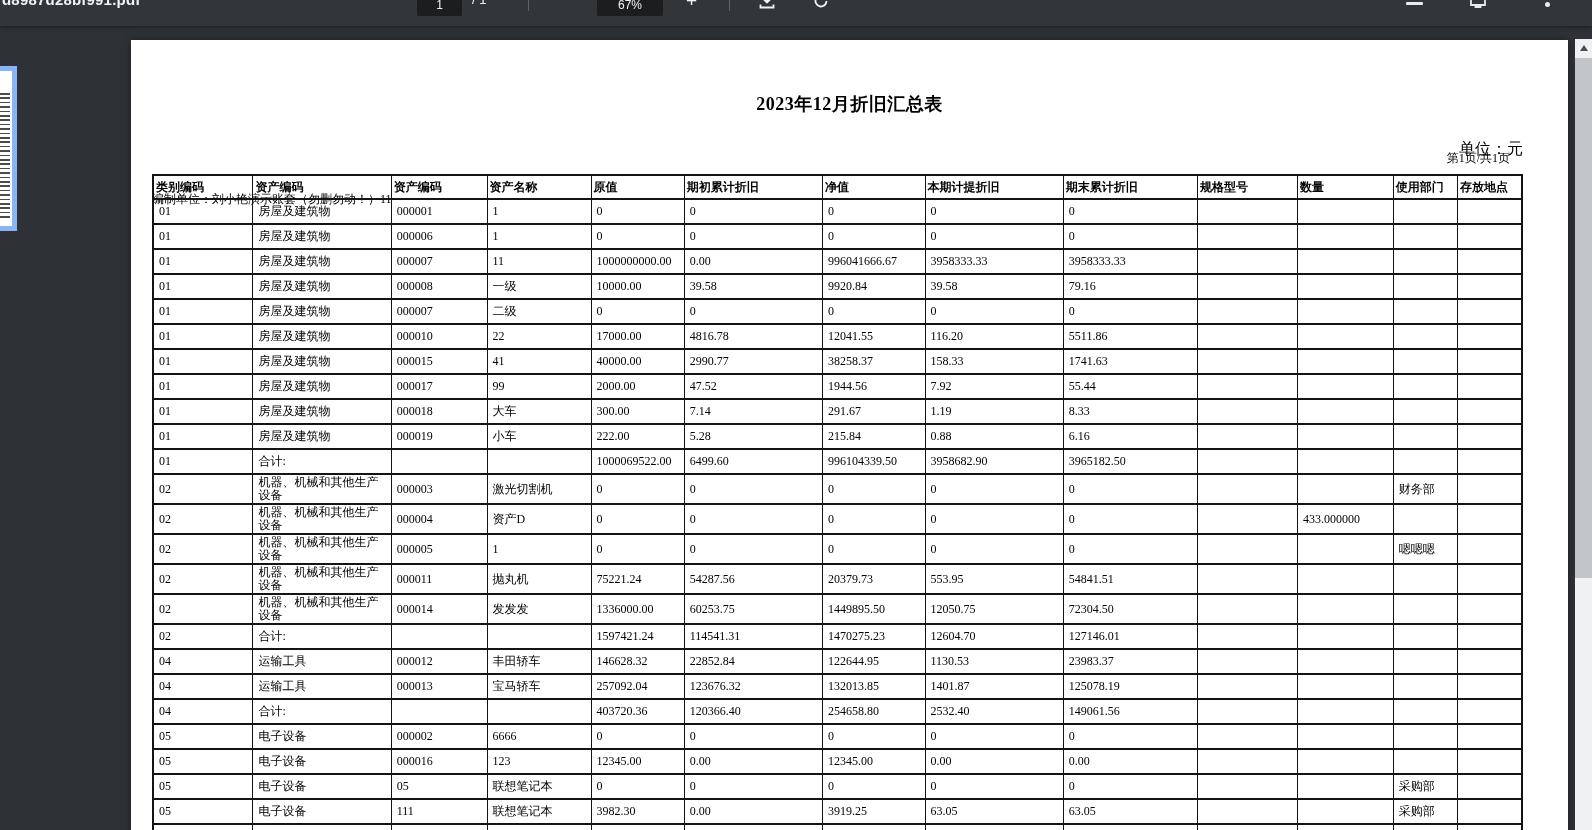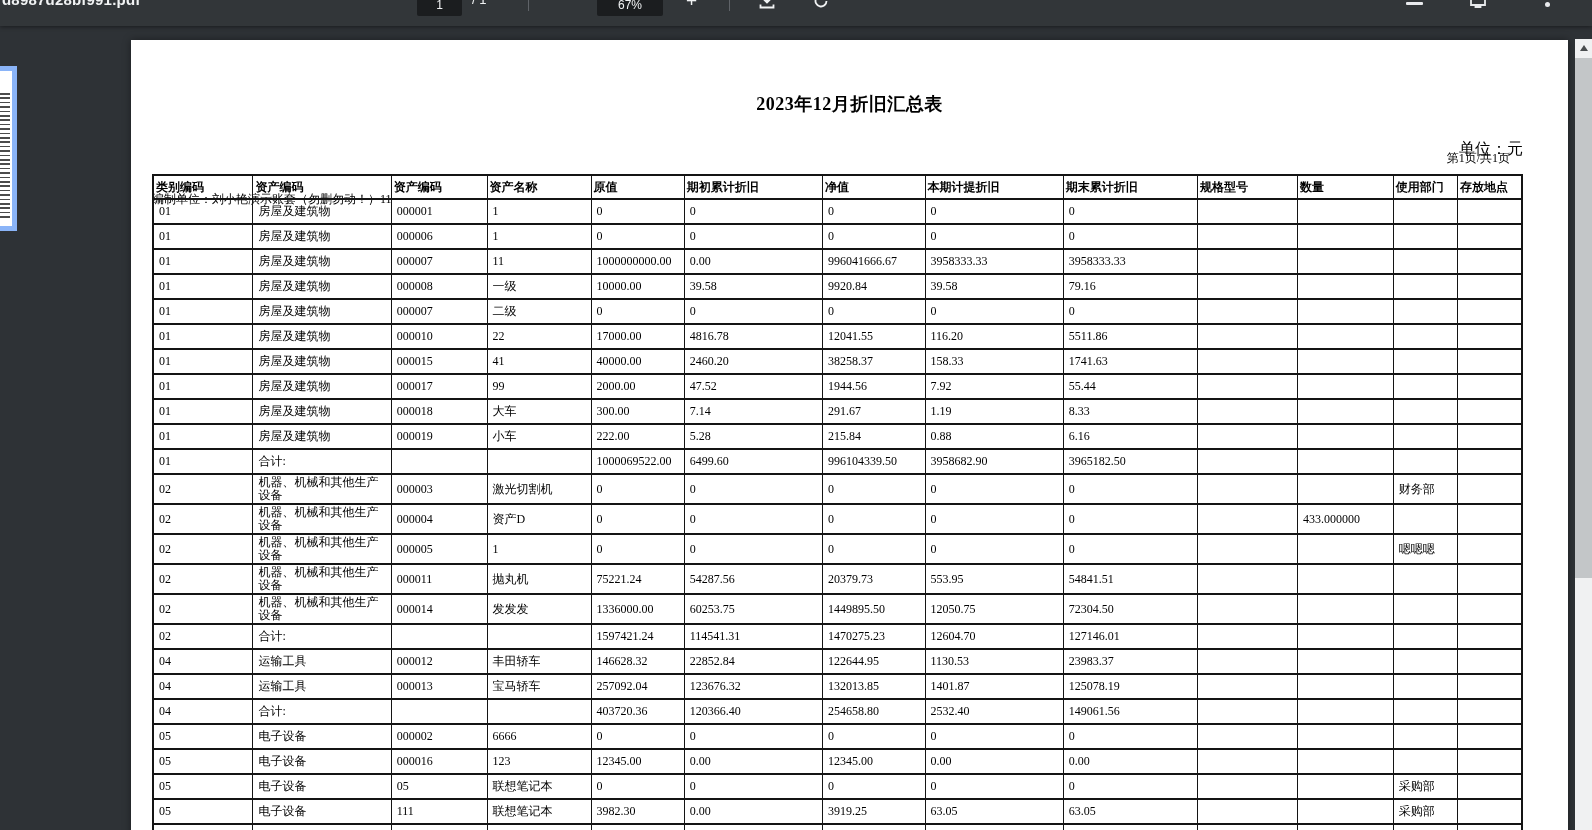--- a/index.html
+++ b/index.html
@@ -253,21 +253,21 @@
           <td></td>
           <td></td>
           <td></td>
         </tr>
         <tr>
           <td>01</td>
           <td>房屋及建筑物</td>
           <td>000015</td>
           <td>41</td>
           <td>40000.00</td>
-          <td>2460.20</td>
+          <td>2990.77</td>
           <td>38258.37</td>
           <td>158.33</td>
           <td>1741.63</td>
           <td></td>
           <td></td>
           <td></td>
           <td></td>
         </tr>
         <tr>
           <td>01</td>

